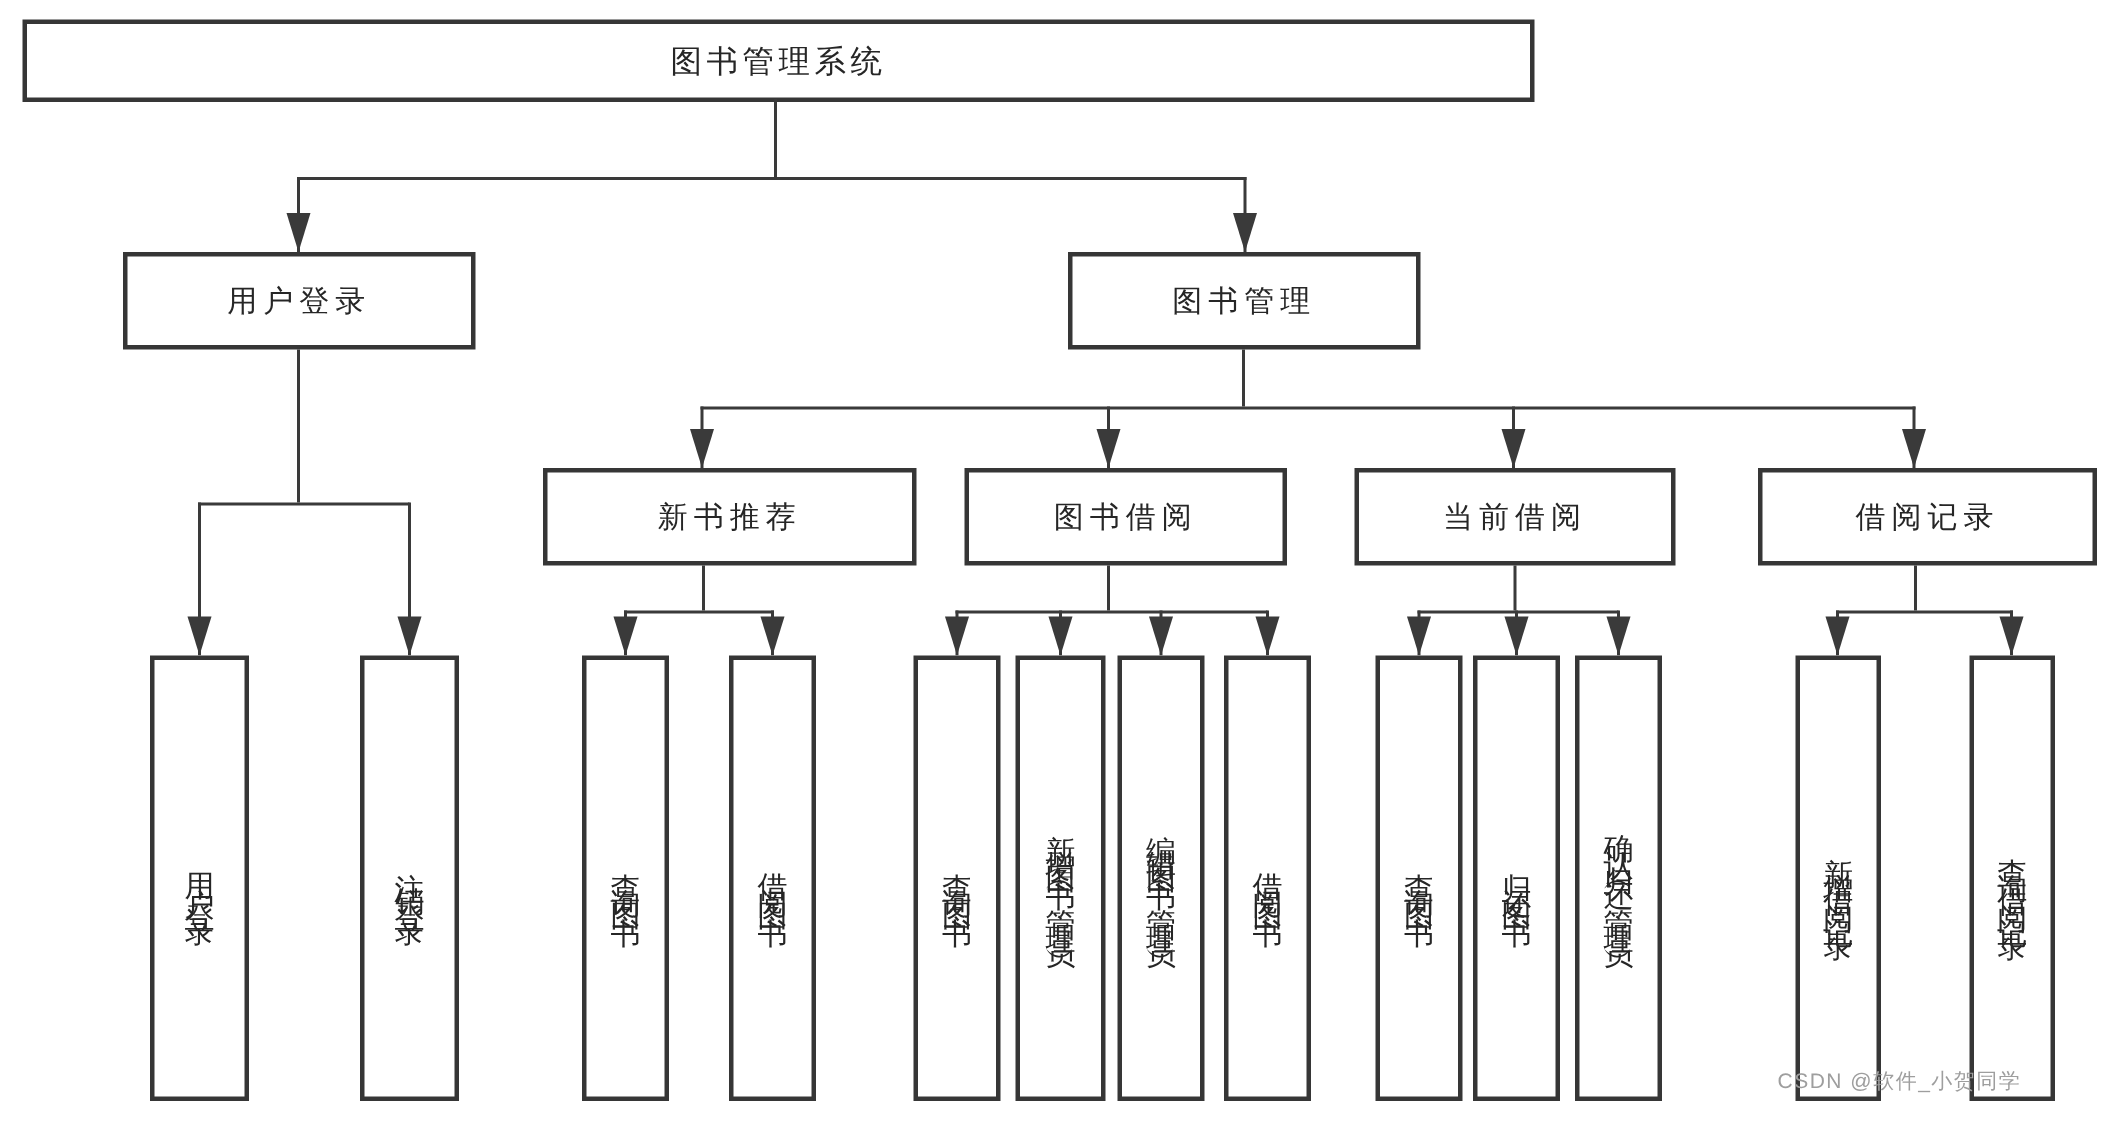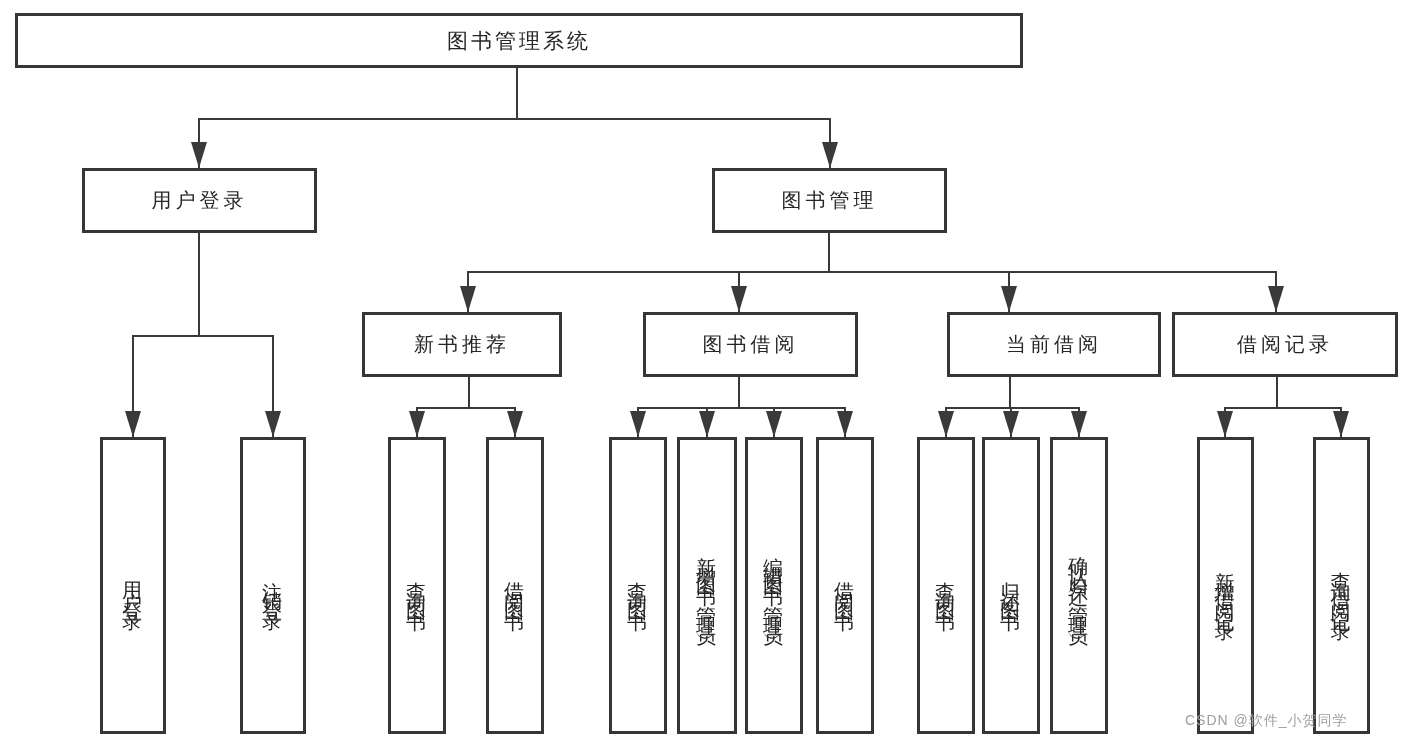--- a/index.html
+++ b/index.html
@@ -75,23 +75,23 @@
   <div class="hl" style="left:467px; top:271px; width:810px;"></div>
   <div class="vl" style="left:467px;  top:271px; height:41px;"></div>
   <div class="vl" style="left:738px;  top:271px; height:41px;"></div>
   <div class="vl" style="left:1008px; top:271px; height:41px;"></div>
   <div class="vl" style="left:1275px; top:271px; height:41px;"></div>
   <div class="ar" style="left:460px;  top:286px;"></div>
   <div class="ar" style="left:731px;  top:286px;"></div>
   <div class="ar" style="left:1001px; top:286px;"></div>
   <div class="ar" style="left:1268px; top:286px;"></div>
 
-  <div class="box" style="left:362px; top:312px; width:200px; height:65px;">新书推荐</div>
+  <div class="box" style="left:362px; top:312px; width:249px; height:65px;">新书推荐</div>
   <div class="box" style="left:632px; top:312px; width:215px; height:65px;margin-left:11px;">图书借阅</div>
-  <div class="box" style="left:903px; top:312px; width:214px; height:65px;margin-left:44px;">当前借阅</div>
+  <div class="box" style="left:903px; top:312px; width:214px; height:65px;">当前借阅</div>
   <div class="box" style="left:1172px; top:312px; width:226px; height:65px;">借阅记录</div>
 
   <div class="vl" style="left:468px; top:377px; height:30px;"></div>
   <div class="hl" style="left:416px; top:407px; width:100px;"></div>
   <div class="vl" style="left:416px; top:407px; height:30px;"></div>
   <div class="vl" style="left:514px; top:407px; height:30px;"></div>
   <div class="ar" style="left:409px; top:411px;"></div>
   <div class="ar" style="left:507px; top:411px;"></div>
 
   <div class="vl" style="left:738px; top:377px; height:30px;"></div>

